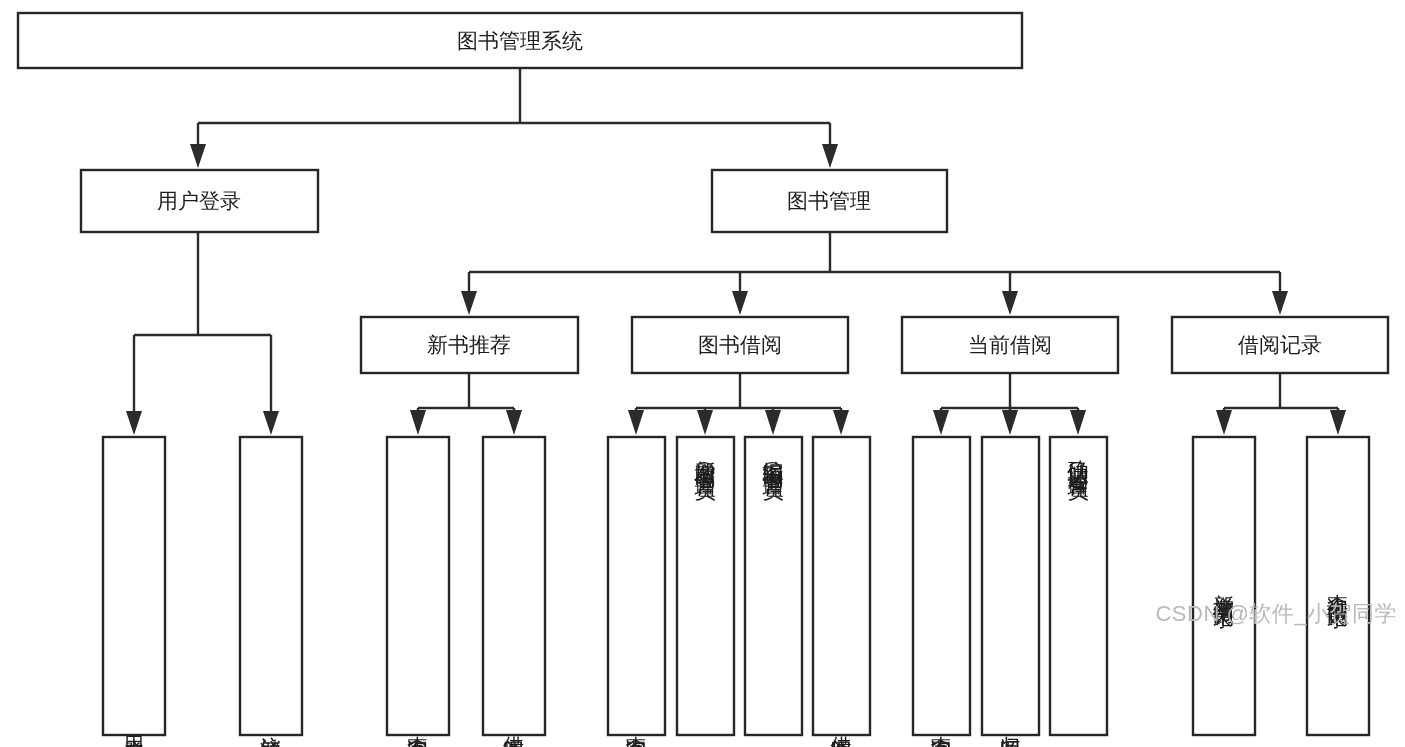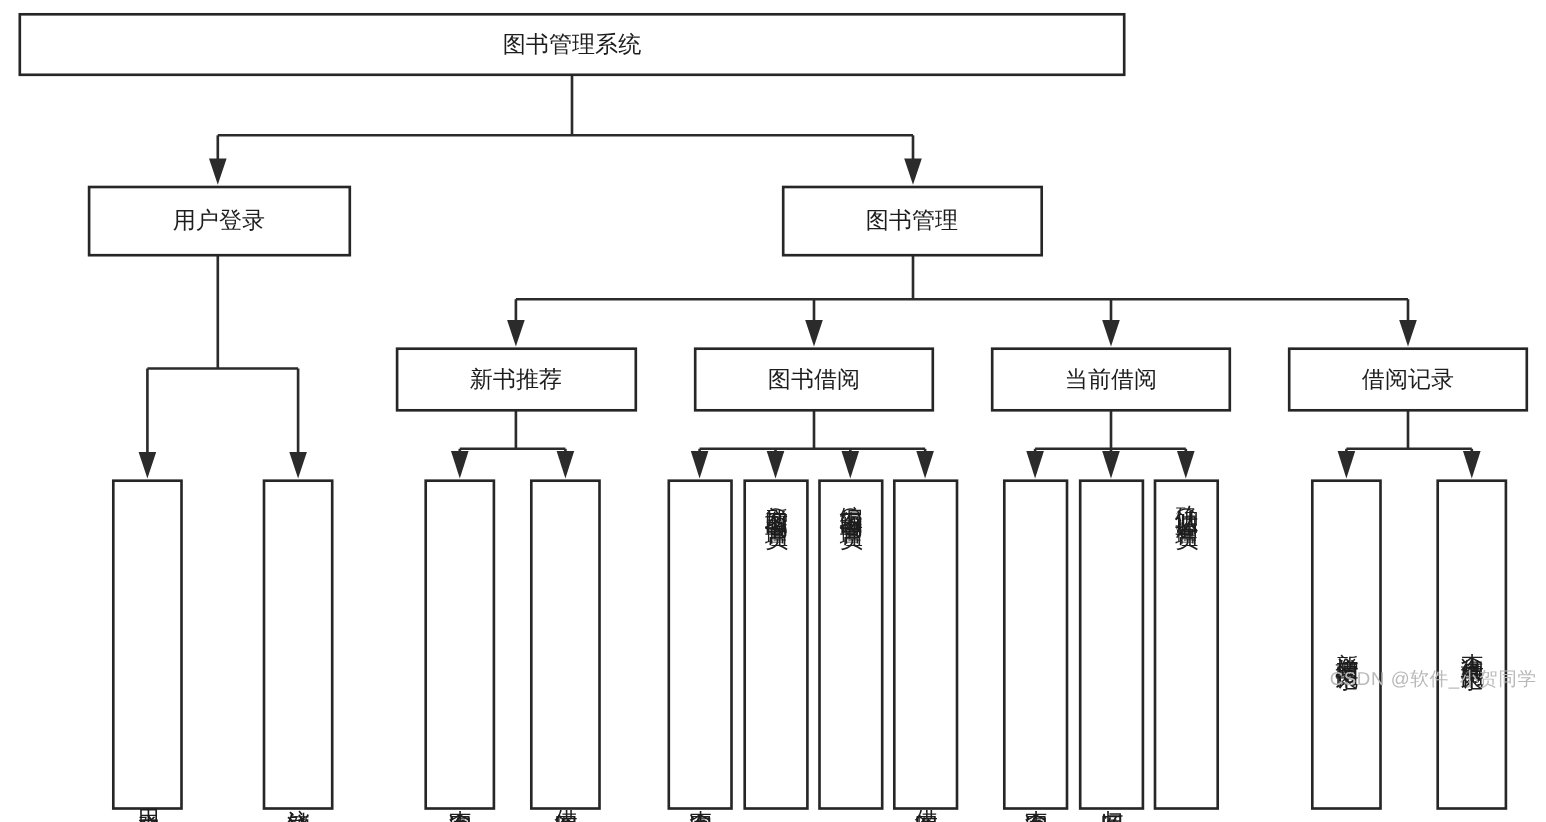--- a/index.html
+++ b/index.html
@@ -69,21 +69,21 @@
     color: #1d1d1d;
     white-space: nowrap;
     padding-bottom: 4px;
     user-select: none;
   }
   .watermark {
     position: absolute;
     right: 8px;
     bottom: 4px;
     font-family: "Liberation Sans", "DejaVu Sans", sans-serif;
-    font-size: 17px;
+    font-size: 22px;
     color: #b9b9b9;
     letter-spacing: 0.5px;
     white-space: nowrap;
     user-select: none;
   }
 </style>
 </head>
 <body>
 
 <div id="diagram-root">

